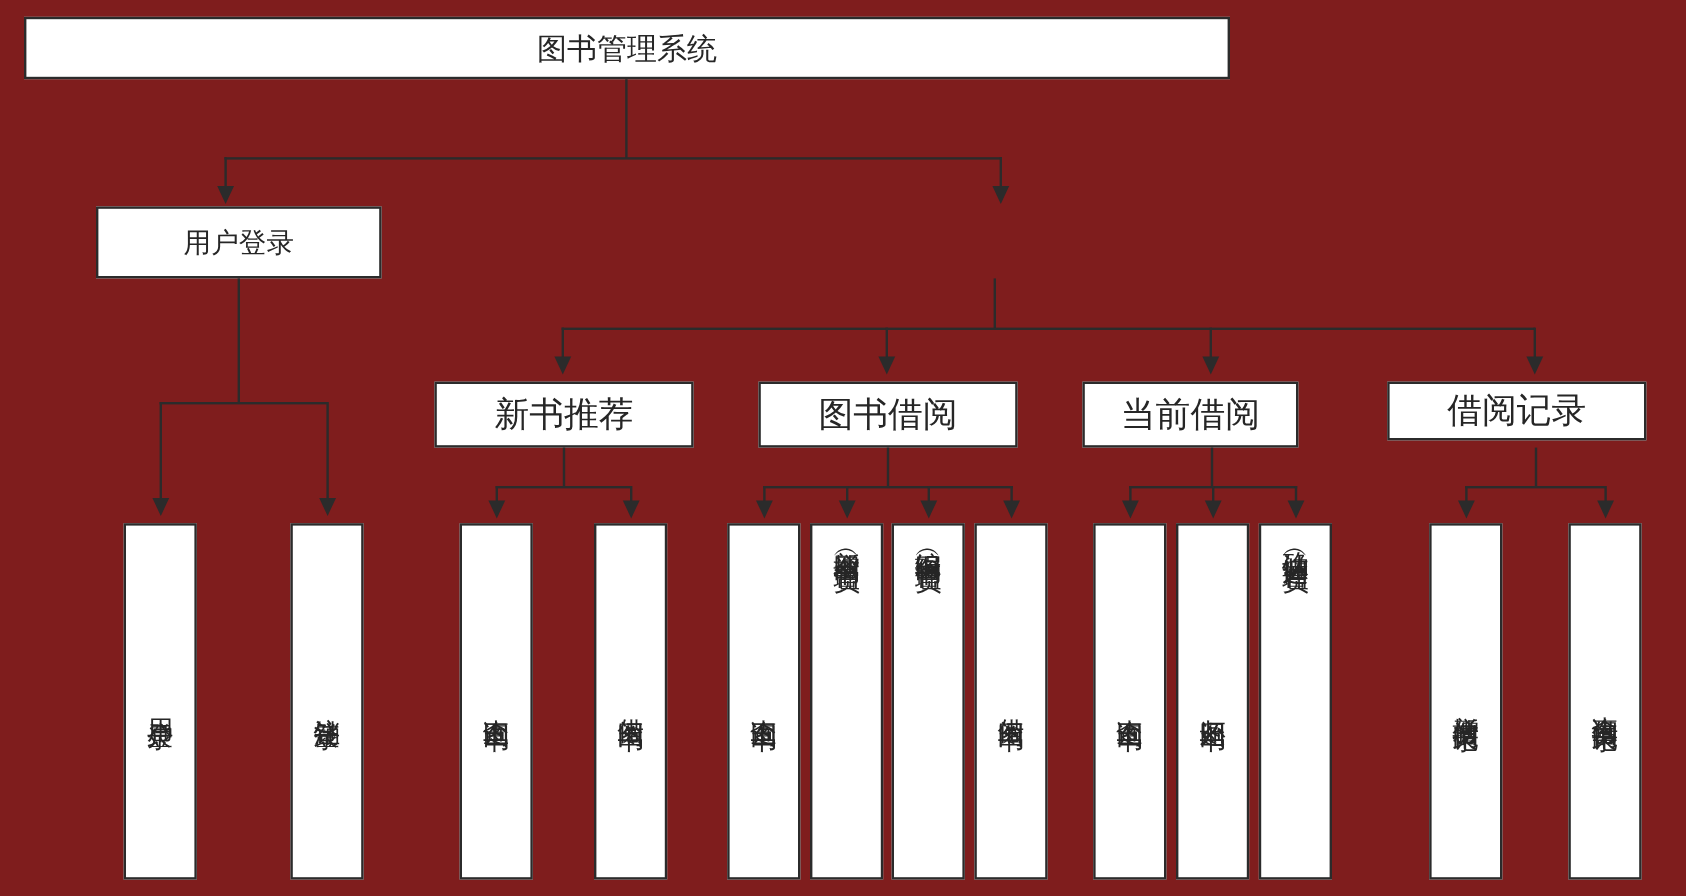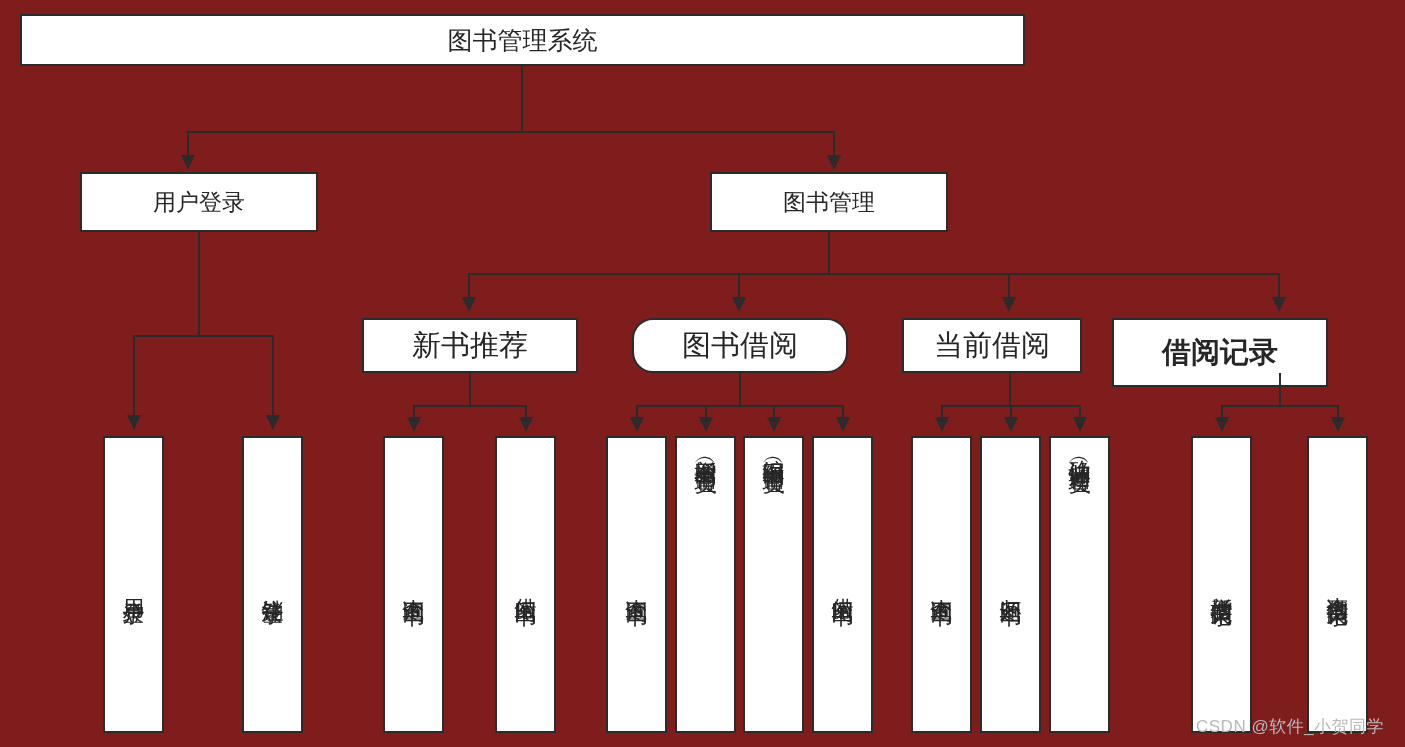--- a/index.html
+++ b/index.html
@@ -95,23 +95,20 @@
 
   <div class="ln v" style="left:187px; top:131px; height:26px;"></div>
   <div class="arrow" style="left:181px; top:155px;"></div>
   <div class="ln v" style="left:833px; top:131px; height:26px;"></div>
   <div class="arrow" style="left:827px; top:155px;"></div>
 
   <div class="node lvl2" style="left:80px; top:172px; width:238px; height:60px;">
     <span>用户登录</span>
   </div>
 
-  <div class="node lvl2" style="left:710px; top:172px; width:238px; height:60px;">
-    <span>图书管理</span>
-  </div>
 
   <div class="ln v" style="left:198px; top:232px; height:104px;"></div>
   <div class="ln h" style="left:133px; top:335px; width:140px;"></div>
   <div class="ln v" style="left:133px; top:335px; height:82px;"></div>
   <div class="arrow" style="left:127px; top:415px;"></div>
   <div class="ln v" style="left:272px; top:335px; height:82px;"></div>
   <div class="arrow" style="left:266px; top:415px;"></div>
 
   <div class="ln v" style="left:828px; top:232px; height:42px;"></div>
   <div class="ln h" style="left:468px; top:273px; width:811px;"></div>
@@ -120,27 +117,27 @@
   <div class="ln v" style="left:738px; top:273px; height:26px;"></div>
   <div class="arrow" style="left:732px; top:297px;"></div>
   <div class="ln v" style="left:1008px; top:273px; height:26px;"></div>
   <div class="arrow" style="left:1002px; top:297px;"></div>
   <div class="ln v" style="left:1278px; top:273px; height:26px;"></div>
   <div class="arrow" style="left:1272px; top:297px;"></div>
 
   <div class="node lvl3" style="left:362px; top:318px; width:216px; height:55px;">
     <span>新书推荐</span>
   </div>
-  <div class="node lvl3" style="left:632px; top:318px; width:216px; height:55px;border-radius:21px;">
+  <div class="node lvl3" style="left:632px; top:318px; width:216px; height:55px;">
     <span>图书借阅</span>
   </div>
   <div class="node lvl3" style="left:902px; top:318px; width:180px; height:55px;">
     <span>当前借阅</span>
   </div>
-  <div class="node lvl3" style="left:1112px; top:318px; width:216px; height:69px;font-weight:bold;">
+  <div class="node lvl3" style="left:1156px; top:318px; width:216px; height:49px;">
     <span>借阅记录</span>
   </div>
 
   <div class="ln v" style="left:469px; top:373px; height:33px;"></div>
   <div class="ln h" style="left:413px; top:405px; width:113px;"></div>
   <div class="ln v" style="left:413px; top:405px; height:14px;"></div>
   <div class="arrow" style="left:407px; top:417px;"></div>
   <div class="ln v" style="left:525px; top:405px; height:14px;"></div>
   <div class="arrow" style="left:519px; top:417px;"></div>
 
@@ -208,15 +205,14 @@
     <span class="vtext">确认归还（管理员）</span>
   </div>
 
   <div class="node leaf" style="left:1191px; top:436px; width:61px; height:297px;">
     <span class="vtext">新增借阅记录</span>
   </div>
   <div class="node leaf" style="left:1307px; top:436px; width:61px; height:297px;">
     <span class="vtext">查询借阅记录</span>
   </div>
 
-  <div class="watermark" style="left:1196px; top:715px;">CSDN @软件_小贺同学</div>
 
 </div>
 
 </body></html>

